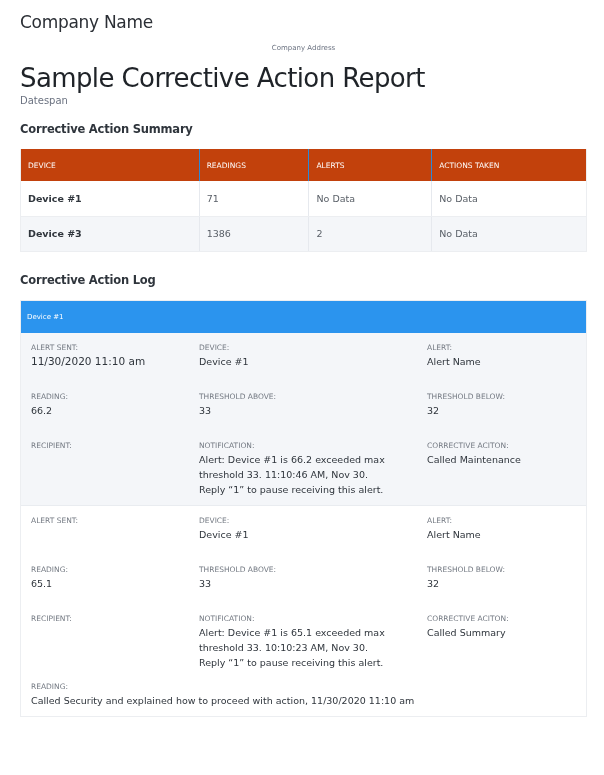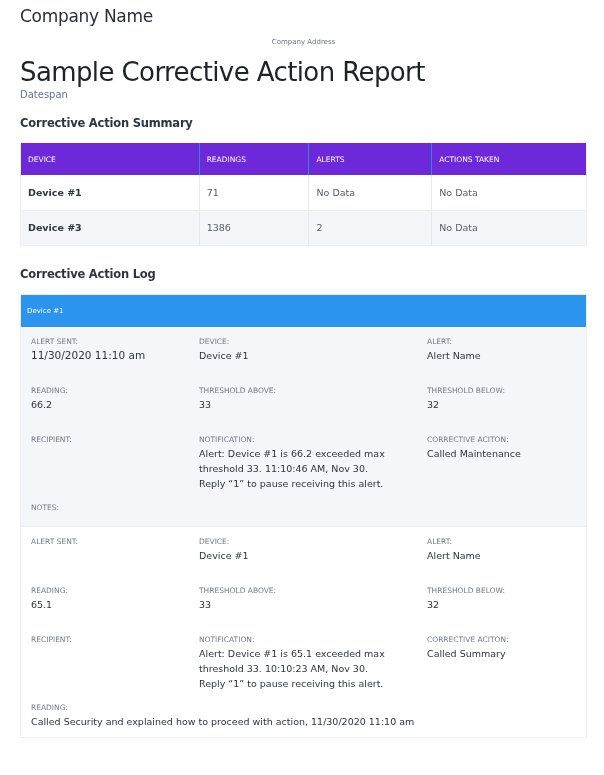--- a/index.html
+++ b/index.html
@@ -2,35 +2,35 @@
 <html><head>
   <meta charset="utf-8">
   <style>
     * { box-sizing: border-box; margin: 0; padding: 0; }
     body {
       width: 604px; height: 775px; overflow: hidden;
       background: #ffffff;
       font-family: "DejaVu Sans", "Liberation Sans", sans-serif;
       color: #2a2f36;
     }
-    .page { padding: 6px 17px 0 20px; }
+    .page { padding: 12px 17px 0 20px; }
     .company-name { font-size: 17px; line-height: 20px; color: #2b2f35; letter-spacing: -0.3px; }
     .company-address { font-size: 7px; color: #6b7280; margin-top: 12px; text-align: center; }
     .report-title { font-size: 26px; line-height: 30px; margin-top: 11px; color: #1f2328; letter-spacing: -0.6px; font-weight: 400; }
     .datespan { font-size: 10px; color: #6b7280; margin-top: 2px; }
     .section-title { font-size: 11.5px; font-weight: bold; color: #2f353c; letter-spacing: -0.2px; }
     .summary-title { margin-top: 16px; }
     .log-title { margin-top: 21px; }
 
     table.summary {
       width: 567px; border-collapse: collapse; margin-top: 13px;
       font-size: 9.5px;
     }
     table.summary th {
-      background: #6d28d9; color: #ffffff; font-weight: normal;
+      background: #c2410c; color: #ffffff; font-weight: normal;
       font-size: 7.5px; text-align: left; height: 32px; padding-left: 7px;
       text-transform: uppercase; letter-spacing: 0;
       border-right: 1px solid #2a88d8;
     }
     table.summary th:last-child { border-right: none; }
     table.summary td {
       height: 35px; padding-left: 7px; color: #5a6068;
       border-right: 1px solid #e6e9ee; border-bottom: 1px solid #eceef1;
     }
     table.summary td:last-child { border-right: none; }
@@ -133,24 +133,20 @@
             <div>Alert: Device #1 is 66.2 exceeded max</div>
             <div>threshold 33. 11:10:46 AM, Nov 30.</div>
             <div>Reply “1” to pause receiving this alert.</div>
           </div>
         </div>
         <div>
           <div class="lbl">CORRECTIVE ACITON:</div>
           <div class="val">Called Maintenance</div>
         </div>
       </div>
-      <div class="notes" style="margin-top:12px; padding-bottom:4px">
-        <div class="lbl">NOTES:</div>
-        <div class="val"></div>
-      </div>
     </div>
 
     <div class="entry plain">
       <div class="grid">
         <div>
           <div class="lbl">ALERT SENT:</div>
         </div>
         <div>
           <div class="lbl">DEVICE:</div>
           <div class="val">Device #1</div>

